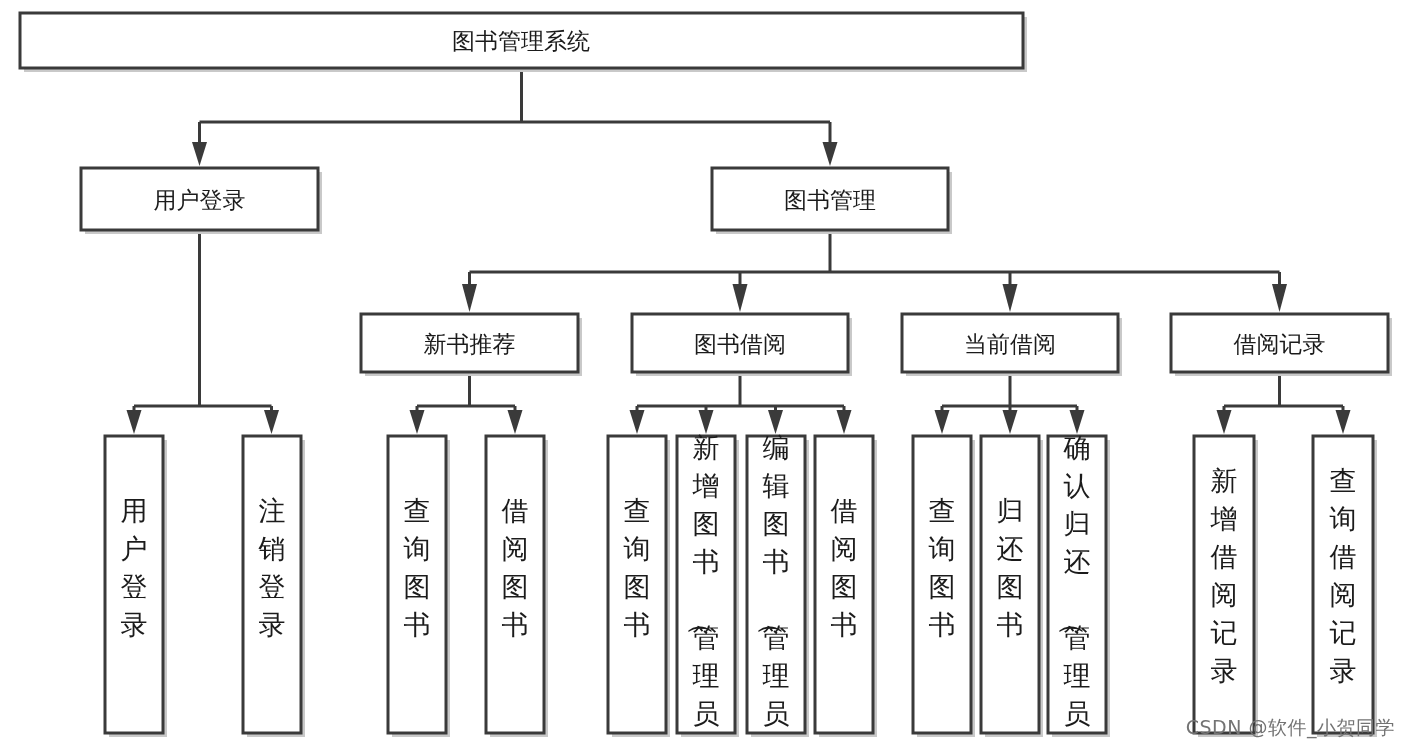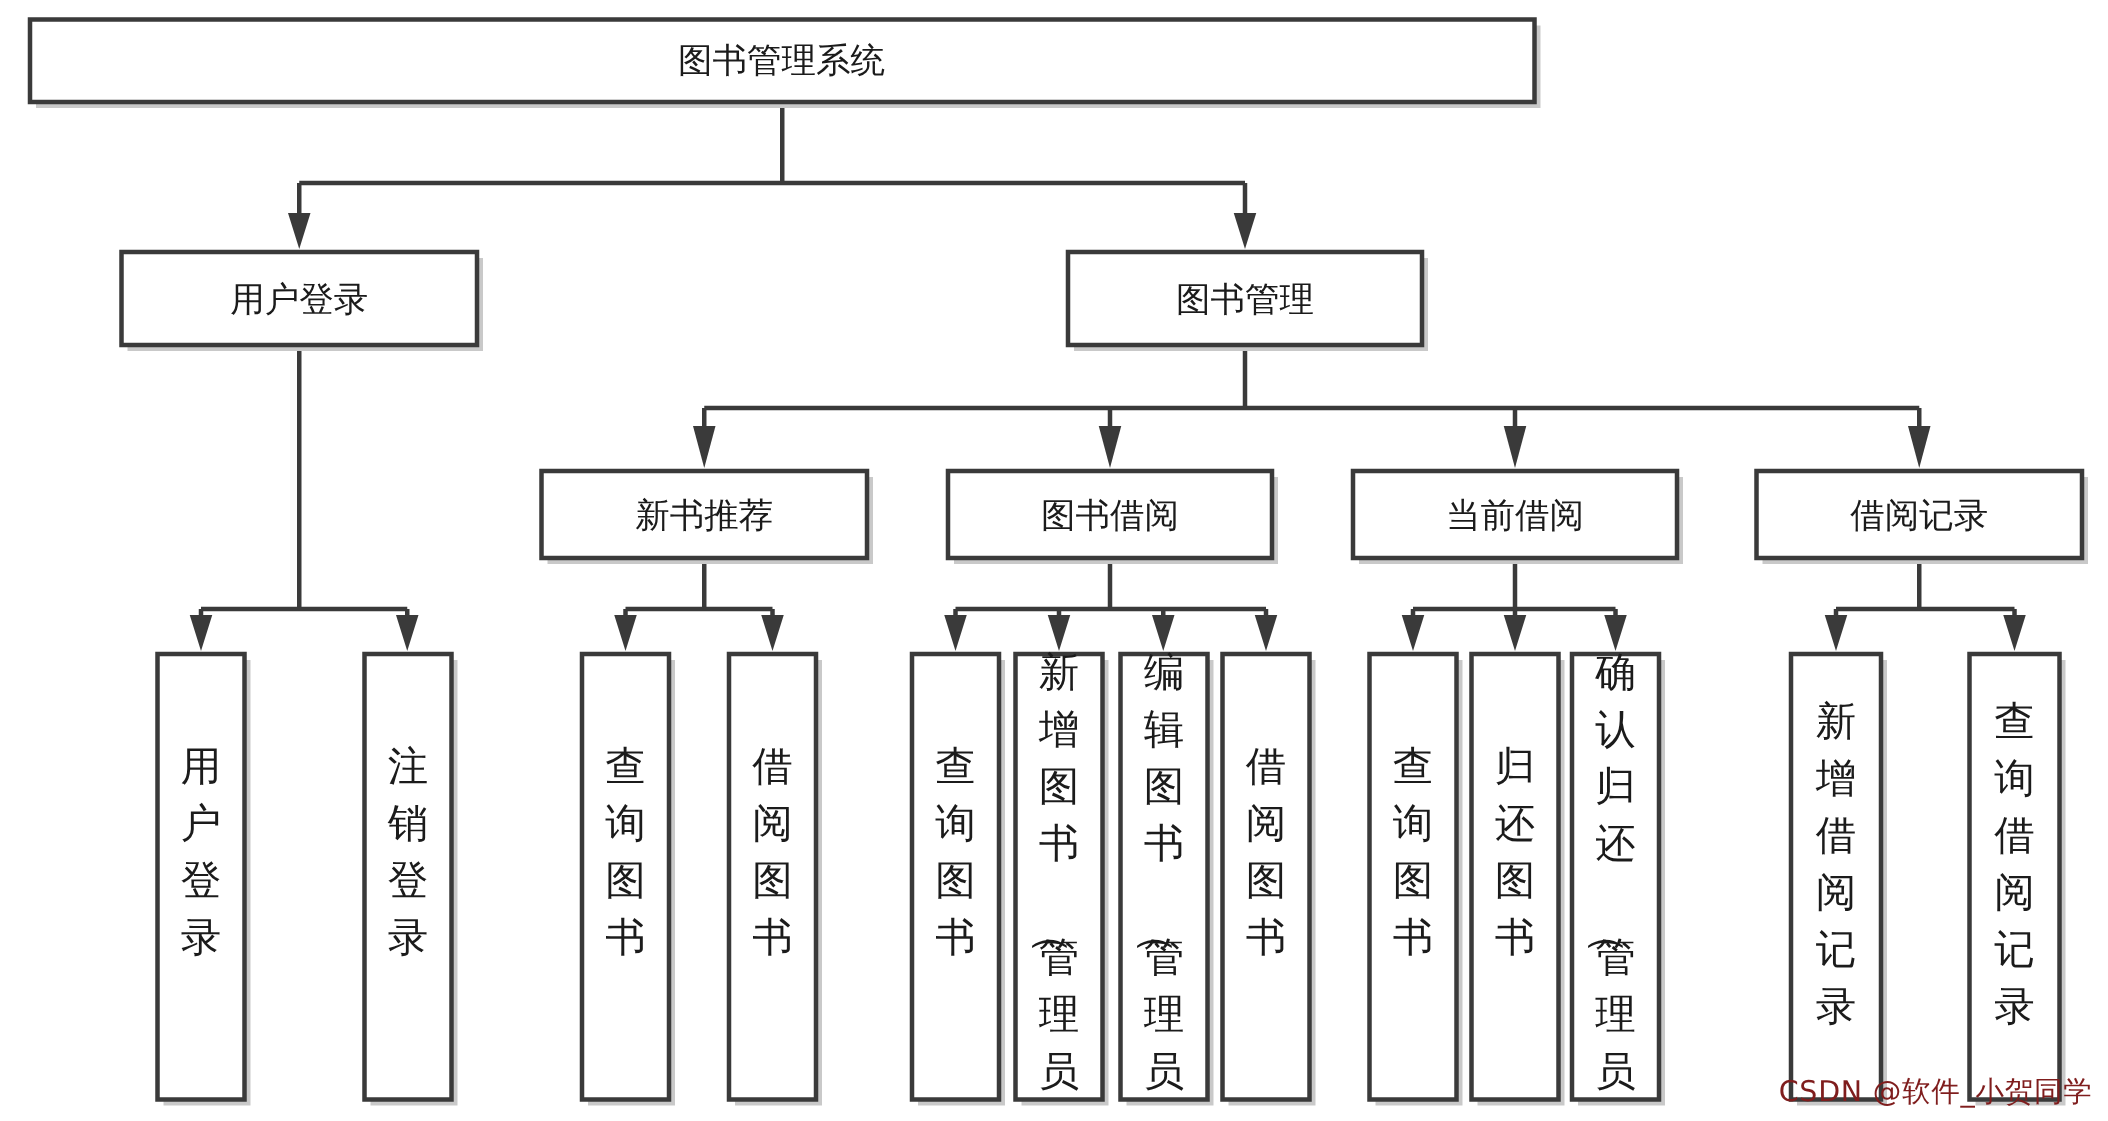--- a/index.html
+++ b/index.html
@@ -55,21 +55,21 @@
     fill: #1b1b1b;
     font-size: 27px;
     text-anchor: middle;
   }
   .watermark-text {
     position: absolute;
     right: 10px;
     bottom: 6px;
     font-family: "DejaVu Sans", "Liberation Sans", sans-serif;
     font-size: 19px;
-    color: #7f1d1d;
+    color: #737373;
     letter-spacing: 0.5px;
     white-space: nowrap;
     pointer-events: none;
   }
 </style>
 </head>
 <body>
 
 <div id="diagram-root">
 

